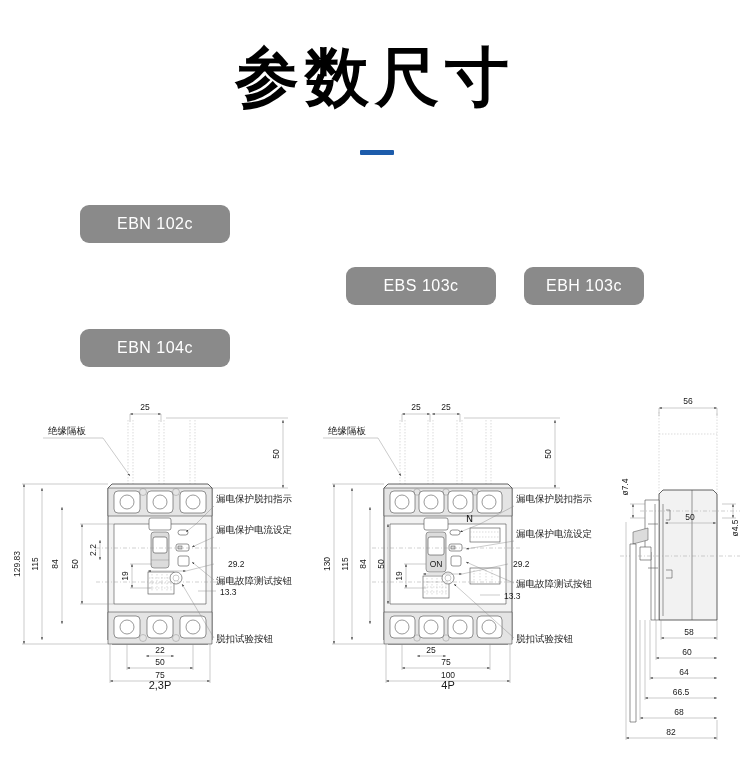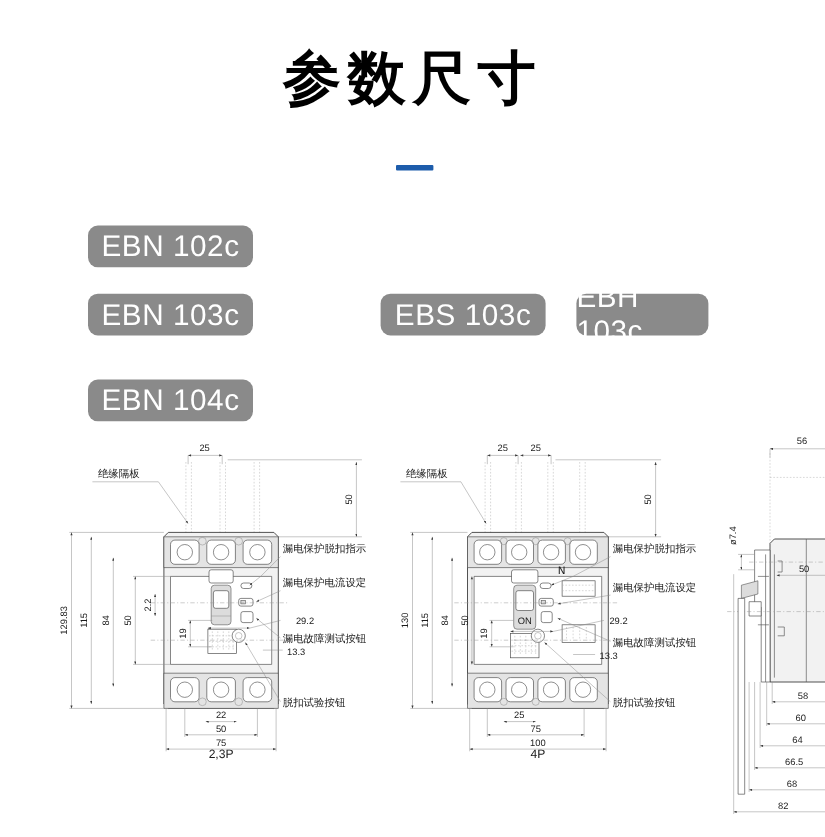--- a/index.html
+++ b/index.html
@@ -6,46 +6,46 @@
   body{
     width:750px;height:761px;background:#ffffff;
     font-family:"Liberation Sans","DejaVu Sans",sans-serif;
     color:#231f20;overflow:hidden;position:relative;
   }
   .page{position:relative;width:750px;height:761px;}
 
   
   .title{
     position:absolute;left:0;top:45px;width:750px;text-align:center;
-    font-size:53px;font-weight:bold;letter-spacing:6px;
+    font-size:64px;font-weight:bold;letter-spacing:6px;
     font-family:"DejaVu Sans","Liberation Sans",sans-serif;
     color:#000000;line-height:1;
   }
   .accent-bar{
     position:absolute;left:360px;top:150px;width:34px;height:5px;
     background:#1d5cab;border-radius:1px;
   }
 
   
   .badges{position:absolute;left:0;top:205px;width:750px;height:170px;}
   .badge{
     position:absolute;height:38px;border-radius:9px;background:#8a8a8a;
-    color:#ffffff;font-size:27px;display:flex;align-items:center;
+    color:#ffffff;font-size:16px;display:flex;align-items:center;
     justify-content:center;letter-spacing:.5px;
     font-family:"Liberation Sans",sans-serif;
   }
   .col-a{left:80px;width:150px;}
   .col-b{left:302px;width:150px;margin-left:44px;}
   .col-c{left:524px;width:120px;}
   .row-1{top:0px;}
   .row-2{top:62px;}
-  .row-3{top:140px;}
+  .row-3{top:124px;}
 
   
-  .draw{position:absolute;top:392px;left:0;width:602px;height:369px;padding-left:41px;}
+  .draw{position:absolute;top:392px;left:0;width:602px;height:369px;}
   svg{display:block;}
   .ln2{stroke:#555;stroke-width:.6;fill:none;}
   .thin{stroke:#8a8a8a;stroke-width:.45;fill:none;}
   .dash{stroke:#9a9a9a;stroke-width:.45;fill:none;stroke-dasharray:4 2 1 2;}
   .dot{stroke:#b0b0b0;stroke-width:.45;fill:none;stroke-dasharray:1.5 1.5;}
   .fillbody{fill:#f2f2f2;stroke:#3a3a3a;stroke-width:.8;}
   .fillmid{fill:#e4e4e4;stroke:#4a4a4a;stroke-width:.6;}
   .fillwhite{fill:#ffffff;stroke:#4a4a4a;stroke-width:.6;}
   .fillgrey{fill:#dcdcdc;stroke:#555;stroke-width:.55;}
   text{font-family:"Liberation Sans",sans-serif;fill:#1a1a1a;}
@@ -58,21 +58,20 @@
 </head>
 <body>
 
 <div class="page">
 
   <div class="title">参数尺寸</div>
   <div class="accent-bar"></div>
 
   <div class="badges">
     <div class="badge col-a row-1">EBN 102c</div>
-    <div class="badge col-a row-2">EBN 103c</div>
     <div class="badge col-a row-3">EBN 104c</div>
     <div class="badge col-b row-2">EBS 103c</div>
     <div class="badge col-c row-2">EBH 103c</div>
   </div>
 
   <div class="draw">
   <svg width="750" height="369" viewBox="0 0 750 369" xmlns="http://www.w3.org/2000/svg">
     <defs>
       <marker id="ar" markerWidth="7" markerHeight="7" refX="6" refY="2.2" orient="auto">
         <path d="M0,0 L6,2.2 L0,4.4 z" class="arrowhead"></path>

